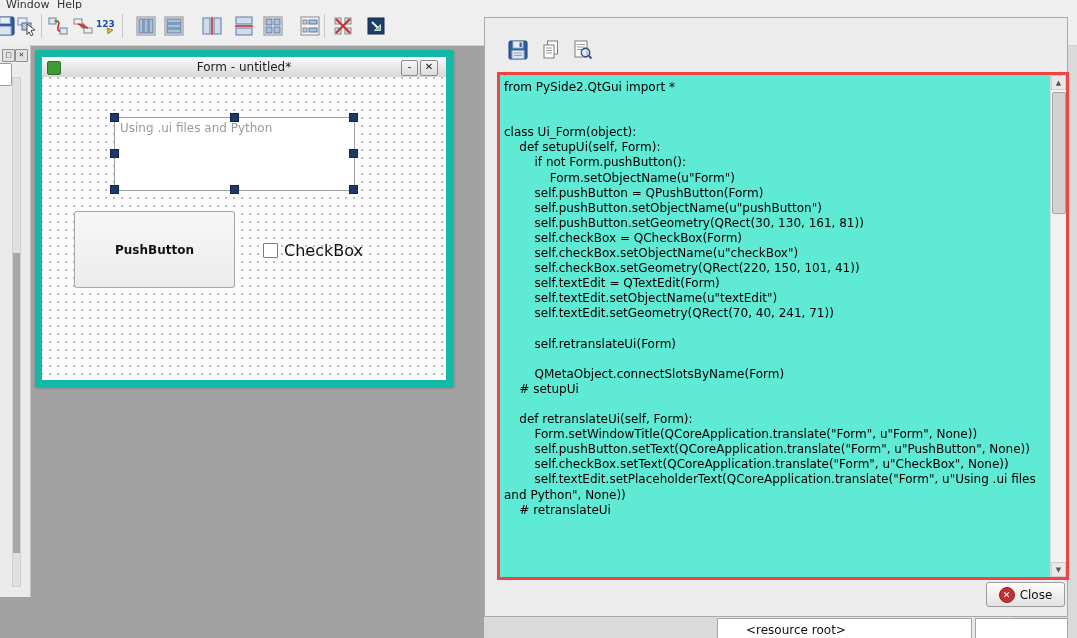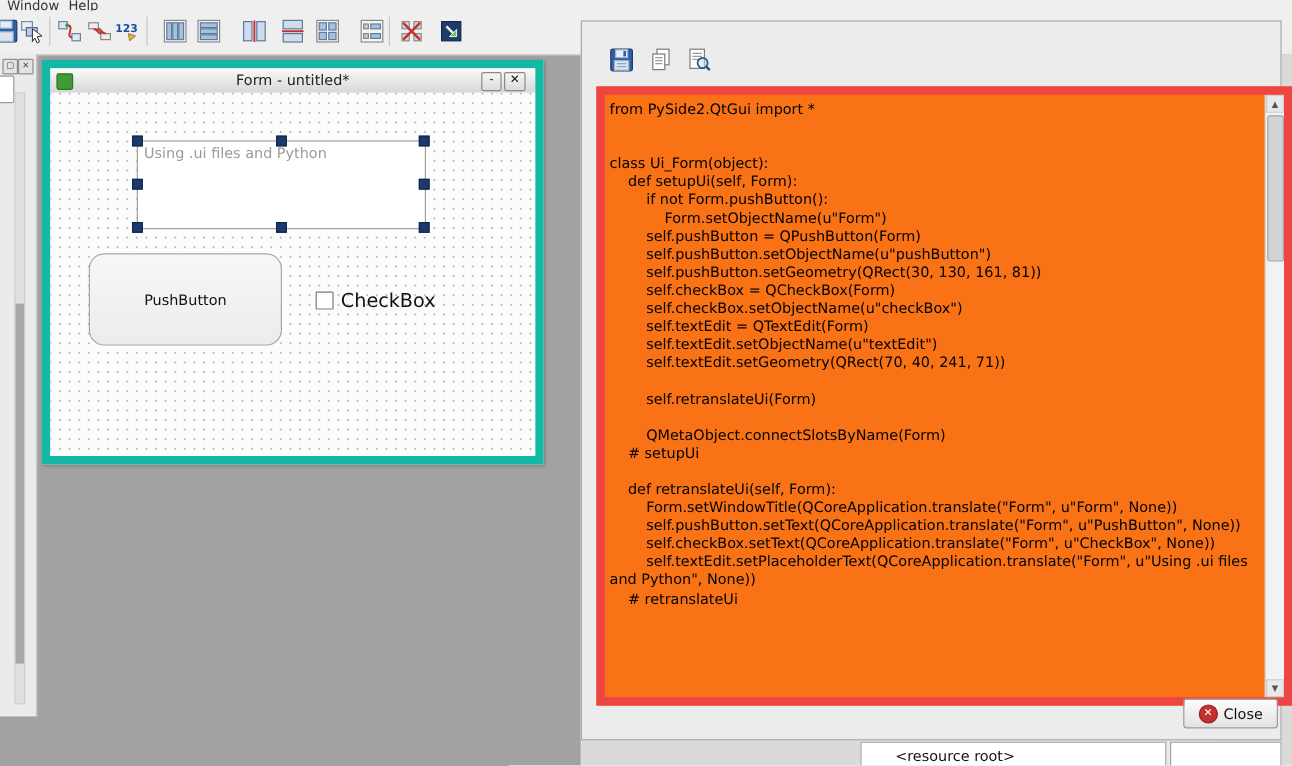--- a/index.html
+++ b/index.html
@@ -31,28 +31,28 @@
   .form-title{position:absolute;left:0;right:0;top:3px;text-align:center;font-size:12px;color:#222;}
   .win-btn{position:absolute;top:3px;height:14px;border:1px solid #8a8a8a;background:linear-gradient(#f7f7f7,#dcdcdc);border-radius:2px;text-align:center;font-size:10px;line-height:12px;color:#111;}
   .win-btn.min{right:28px;width:15px;}
   .win-btn.close{right:8px;width:16px;font-weight:bold;}
   .form-body{position:absolute;left:0;top:20px;right:0;bottom:0;background-color:#fcfcfc;
     background-image:radial-gradient(#bdbdbd 0.9px,transparent 1px);background-size:8px 8px;background-position:4px 5px;}
   .textedit{position:absolute;left:72px;top:60px;width:239px;height:72px;background:#fff;border:1px solid #a0a0a0;}
   .textedit .ph{position:absolute;left:5px;top:3px;color:#9a9a9a;font-size:12px;}
   .handle{position:absolute;width:7px;height:7px;background:#1b3a6b;border:1px solid #12264a;z-index:6;}
   .pushbutton{position:absolute;left:32px;top:154px;width:159px;height:75px;background:linear-gradient(#f7f7f7,#ececec);
-    border:1px solid #a6a6a6;border-radius:13px;display:flex;align-items:center;justify-content:center;font-size:12px;color:#111;}
+    border:1px solid #a6a6a6;border-radius:3px;display:flex;align-items:center;justify-content:center;font-size:12px;color:#111;font-weight:bold;}
   .checkbox{position:absolute;left:221px;top:184px;display:flex;align-items:center;}
   .cb-box{width:13px;height:13px;background:#fff;border:1px solid #7c7c7c;border-radius:1px;}
   .cb-label{margin-left:6px;font-size:16px;color:#111;}
   
   .code-dialog{left:484px;top:17px;width:582px;height:598px;background:#ececec;border:1px solid #a8a8a8;z-index:5;}
   .dlg-btn{position:absolute;top:19px;width:26px;height:26px;display:flex;align-items:center;justify-content:center;border-radius:3px;}
-  .code-area{position:absolute;left:12px;top:54px;width:566px;height:502px;background:#f97316;border:7px solid #ef4444;overflow:hidden;}
+  .code-area{position:absolute;left:12px;top:54px;width:566px;height:502px;background:#5eead4;border:3px solid #ef4444;overflow:hidden;}
   .code-content{position:absolute;left:4px;top:5px;right:18px;bottom:0;}
   .code-line{height:15.1px;line-height:15.1px;font-size:12px;white-space:pre;color:#000;}
   .vscroll{position:absolute;top:0;right:0;width:15px;height:100%;background:#f2f2f2;border-left:1px solid #d8d8d8;}
   .vs-arrow{position:absolute;left:0;width:15px;height:15px;font-size:7px;line-height:15px;text-align:center;color:#555;background:#e9e9e9;border:1px solid #cfcfcf;box-sizing:border-box;}
   .vs-thumb{position:absolute;left:1px;top:17px;width:12px;height:120px;background:#d2d2d2;border:1px solid #a5a5a5;border-radius:2px;}
   .close-btn{position:absolute;left:501px;top:564px;width:77px;height:23px;border:1px solid #9c9c9c;border-radius:3px;
     background:linear-gradient(#fdfdfd,#e2e2e2);display:flex;align-items:center;justify-content:center;gap:5px;font-size:12px;color:#111;}
   .close-ico{width:14px;height:14px;border-radius:50%;background:#c62f2f;color:#fff;font-size:9px;font-weight:bold;
     display:flex;align-items:center;justify-content:center;border:1px solid #8f1f1f;}
   
@@ -257,20 +257,21 @@
         <div class="code-line"></div>
         <div class="code-line">class Ui_Form(object):</div>
         <div class="code-line">    def setupUi(self, Form):</div>
         <div class="code-line">        if not Form.pushButton():</div>
         <div class="code-line">            Form.setObjectName(u"Form")</div>
         <div class="code-line">        self.pushButton = QPushButton(Form)</div>
         <div class="code-line">        self.pushButton.setObjectName(u"pushButton")</div>
         <div class="code-line">        self.pushButton.setGeometry(QRect(30, 130, 161, 81))</div>
         <div class="code-line">        self.checkBox = QCheckBox(Form)</div>
         <div class="code-line">        self.checkBox.setObjectName(u"checkBox")</div>
+        <div class="code-line">        self.checkBox.setGeometry(QRect(220, 150, 101, 41))</div>
         <div class="code-line">        self.textEdit = QTextEdit(Form)</div>
         <div class="code-line">        self.textEdit.setObjectName(u"textEdit")</div>
         <div class="code-line">        self.textEdit.setGeometry(QRect(70, 40, 241, 71))</div>
         <div class="code-line"></div>
         <div class="code-line">        self.retranslateUi(Form)</div>
         <div class="code-line"></div>
         <div class="code-line">        QMetaObject.connectSlotsByName(Form)</div>
         <div class="code-line">    # setupUi</div>
         <div class="code-line"></div>
         <div class="code-line">    def retranslateUi(self, Form):</div>

